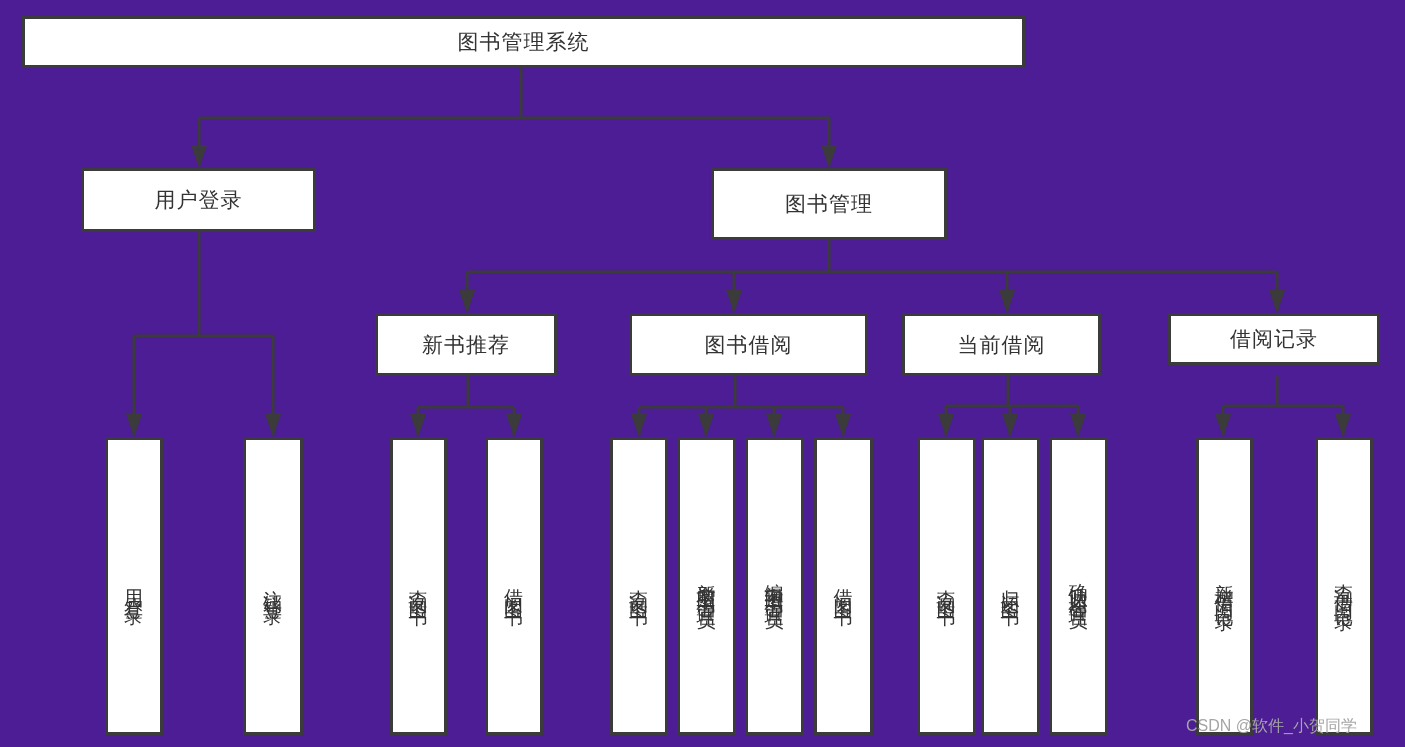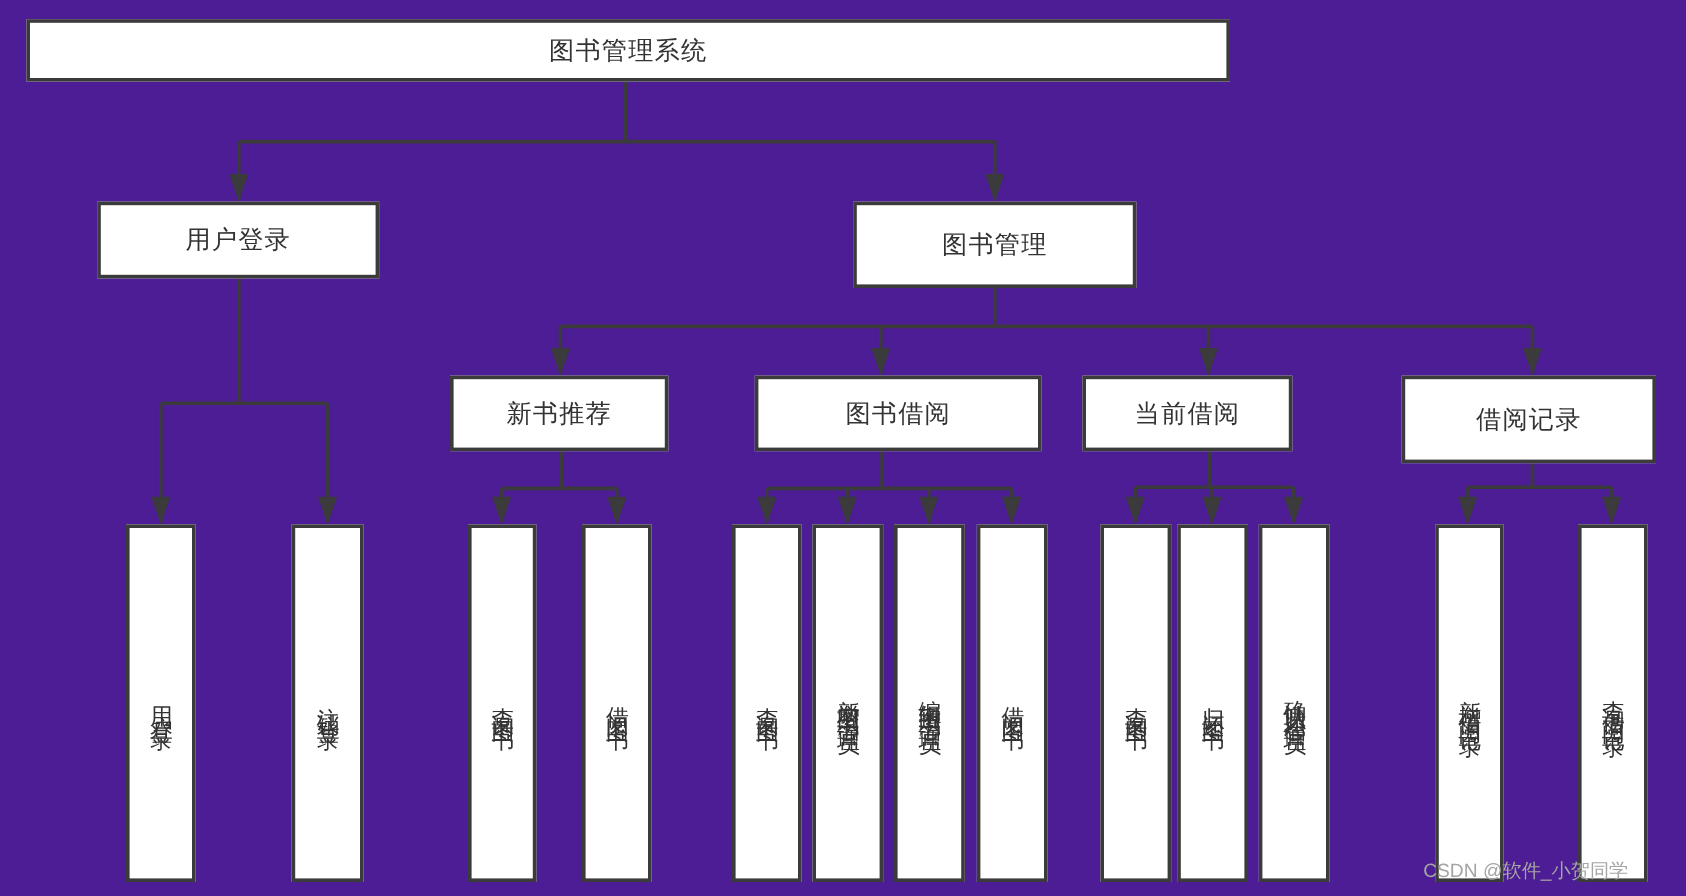--- a/index.html
+++ b/index.html
@@ -95,22 +95,22 @@
     </g>
   </svg>
 
   <div class="box" style="left:22px; top:16px; width:1003px; height:52px;">图书管理系统</div>
 
   <div class="box" style="left:81px; top:168px; width:235px; height:64px;">用户登录</div>
   <div class="box" style="left:711px; top:168px; width:236px; height:72px;">图书管理</div>
 
   <div class="box" style="left:363px; top:313px; width:182px; height:63px;margin-left:12px;">新书推荐</div>
   <div class="box" style="left:629px; top:313px; width:239px; height:63px;">图书借阅</div>
-  <div class="box" style="left:902px; top:313px; width:175px; height:63px;">当前借阅</div>
-  <div class="box" style="left:1168px; top:313px; width:212px; height:73px;">借阅记录</div>
+  <div class="box" style="left:902px; top:313px; width:199px; height:63px;">当前借阅</div>
+  <div class="box" style="left:1168px; top:313px; width:212px; height:52px;">借阅记录</div>
 
   <div class="vbox" style="left:105px; top:437px; width:58px; height:298px;">用户登录</div>
   <div class="vbox" style="left:243px; top:437px; width:60px; height:298px;">注销登录</div>
 
   <div class="vbox" style="left:390px; top:437px; width:57px; height:298px;">查询图书</div>
   <div class="vbox" style="left:485px; top:437px; width:58px; height:298px;">借阅图书</div>
 
   <div class="vbox" style="left:610px; top:437px; width:58px; height:298px;">查询图书</div>
   <div class="vbox tight" style="left:677px; top:437px; width:59px; height:298px;">新增图书（管理员）</div>
   <div class="vbox tight" style="left:745px; top:437px; width:59px; height:298px;">编辑图书（管理员）</div>

